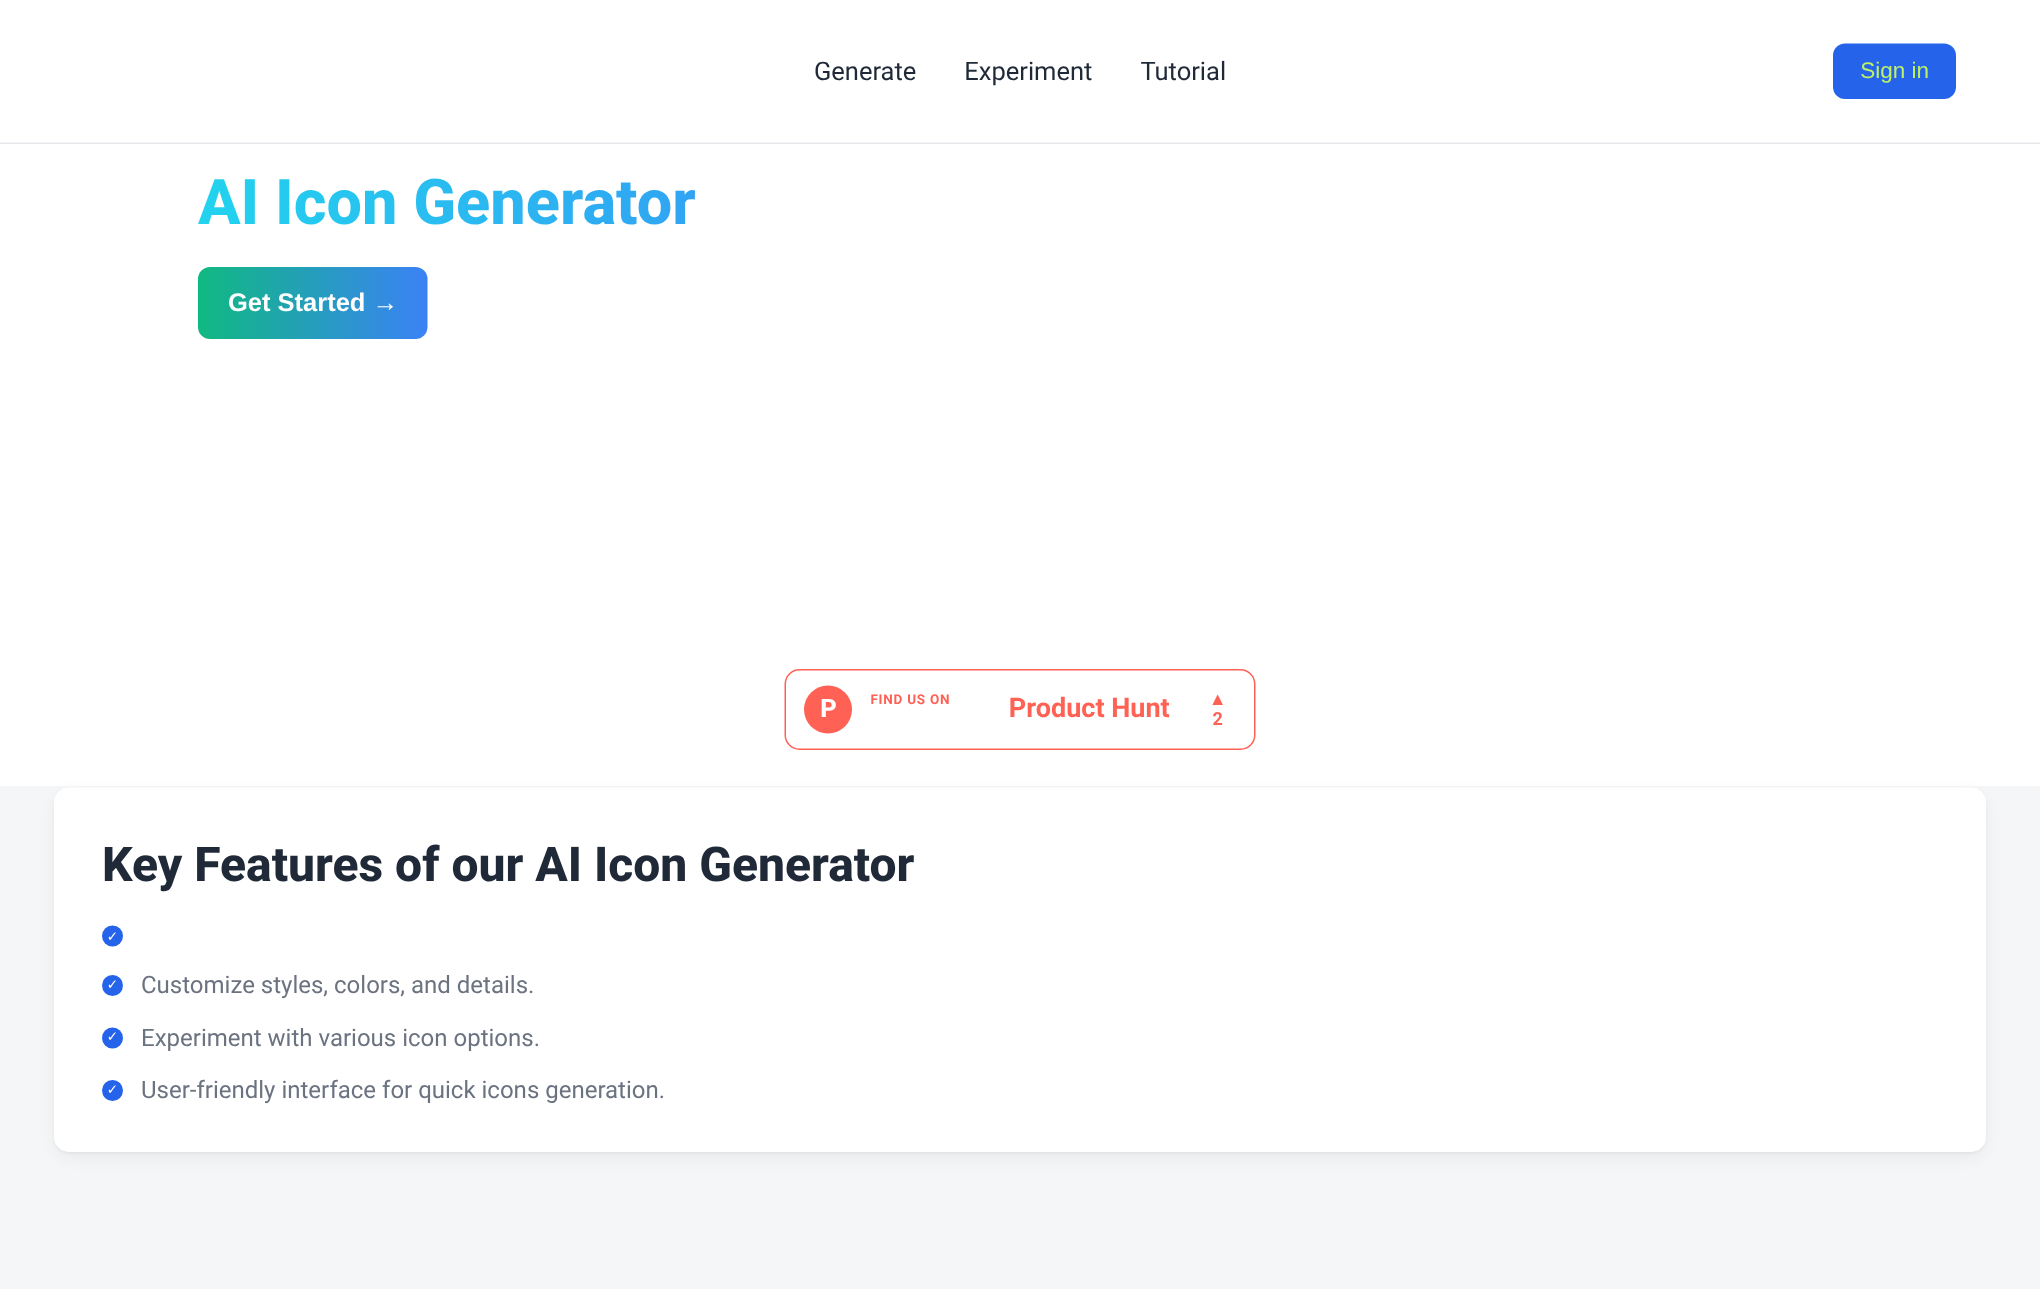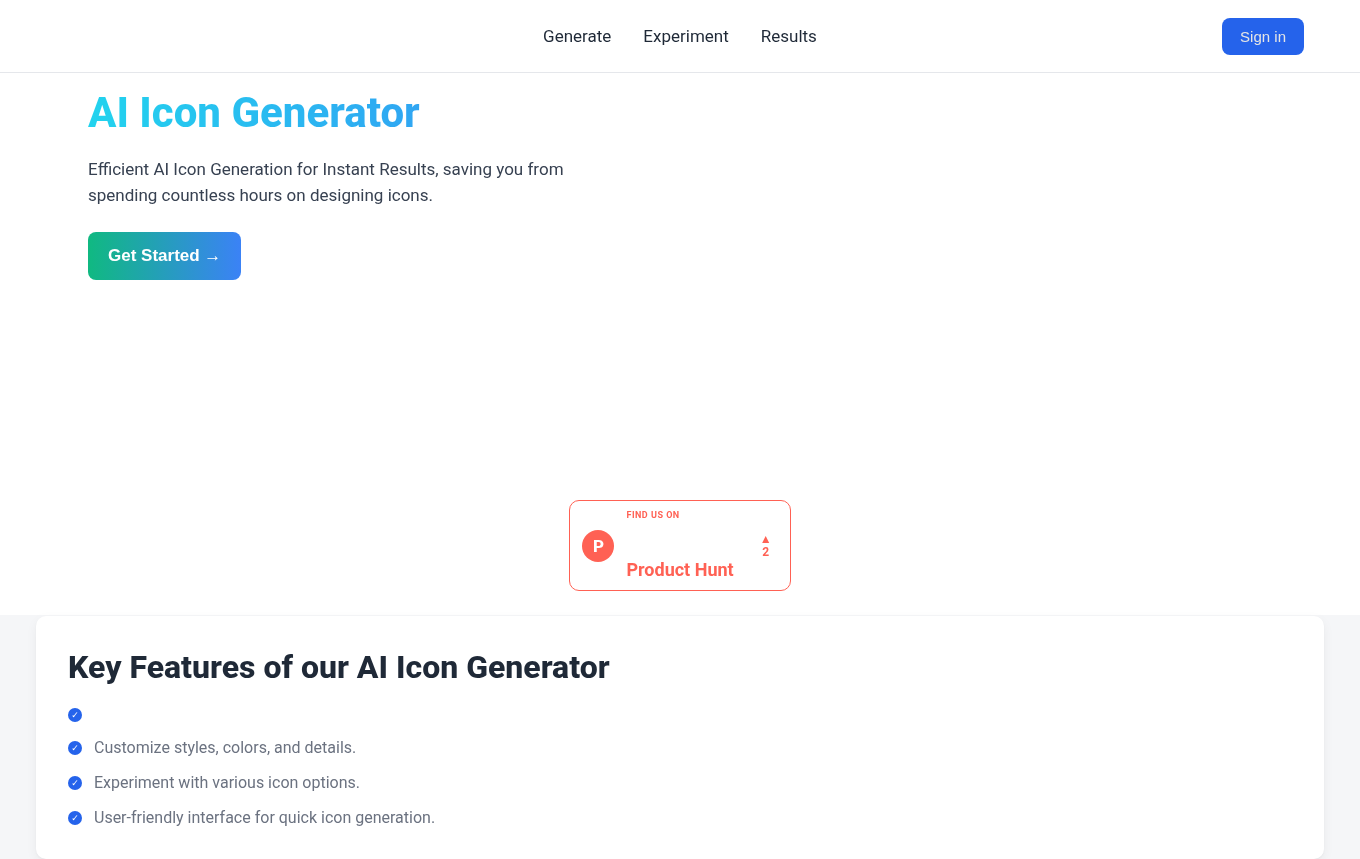--- a/index.html
+++ b/index.html
@@ -14,31 +14,32 @@
     align-items: center;
     justify-content: space-between;
     padding: 0 56px;
   }
   .nav-left { width: 200px; }
   .nav-center { display: flex; gap: 32px; }
   .nav-link { font-size: 17px; color: #1f2937; cursor: pointer; }
   .nav-right { width: 200px; display: flex; justify-content: flex-end; }
   .signin-btn {
     background: #2563eb;
-    color: #e5e5e5;
+    color: #bef264;
     border: none;
     border-radius: 8px;
     padding: 10px 18px;
     font-size: 15px;
     cursor: pointer;
   }
 
   
   .hero {
     padding: 16px 88px 0 88px;
+    margin-left: 44px;
   }
   .hero-title {
     font-size: 42px;
     font-weight: 800;
     line-height: 1.15;
     background: linear-gradient(90deg, #22d3ee 0%, #3b82f6 50%, #10b981 100%);
     -webkit-background-clip: text;
     background-clip: text;
     color: transparent;
     margin-bottom: 18px;
@@ -80,21 +81,21 @@
     background: #fff;
   }
   .ph-circle {
     width: 32px; height: 32px;
     border-radius: 50%;
     background: #ff6154;
     color: #fff;
     display: flex; align-items: center; justify-content: center;
     font-weight: 800; font-size: 17px;
   }
-  .ph-text { display: flex; flex-direction: column; line-height: 1.1; gap: 39px; }
+  .ph-text { display: flex; line-height: 1.1; gap: 39px; }
   .ph-tag { font-size: 9px; letter-spacing: 0.5px; color: #ff6154; font-weight: 700; }
   .ph-name { font-size: 18px; font-weight: 700; color: #ff6154; }
   .ph-vote { display: flex; flex-direction: column; align-items: center; margin-left: 14px; color: #ff6154; }
   .ph-up { font-size: 12px; line-height: 1; }
   .ph-count { font-size: 12px; font-weight: 700; }
 
   
   .card {
     margin: 0 36px;
     background: #fff;
@@ -123,30 +124,29 @@
   }
 </style>
 </head>
 <body>
 
 <div class="nav">
   <div class="nav-left"></div>
   <div class="nav-center">
     <span class="nav-link">Generate</span>
     <span class="nav-link">Experiment</span>
-    <span class="nav-link">Results</span>
+    <span class="nav-link">Tutorial</span>
   </div>
   <div class="nav-right">
     <button class="signin-btn">Sign in</button>
   </div>
 </div>
 
 <div class="hero">
   <h1 class="hero-title">AI Icon Generator</h1>
-  <p class="hero-sub">Efficient AI Icon Generation for Instant Results, saving you from spending countless hours on designing icons.</p>
   <button class="cta-btn">Get Started →</button>
 </div>
 
 <div class="ph-wrap">
   <div class="ph-badge">
     <div class="ph-circle">P</div>
     <div class="ph-text">
       <span class="ph-tag">FIND US ON</span>
       <span class="ph-name">Product Hunt</span>
     </div>
@@ -167,17 +167,17 @@
       <li class="feat-item">
         <span class="check-icon">✓</span>
         <span>Customize styles, colors, and details.</span>
       </li>
       <li class="feat-item">
         <span class="check-icon">✓</span>
         <span>Experiment with various icon options.</span>
       </li>
       <li class="feat-item">
         <span class="check-icon">✓</span>
-        <span>User-friendly interface for quick icon generation.</span>
+        <span>User-friendly interface for quick icons generation.</span>
       </li>
     </ul>
   </div>
 </div>
 
 </body></html>

